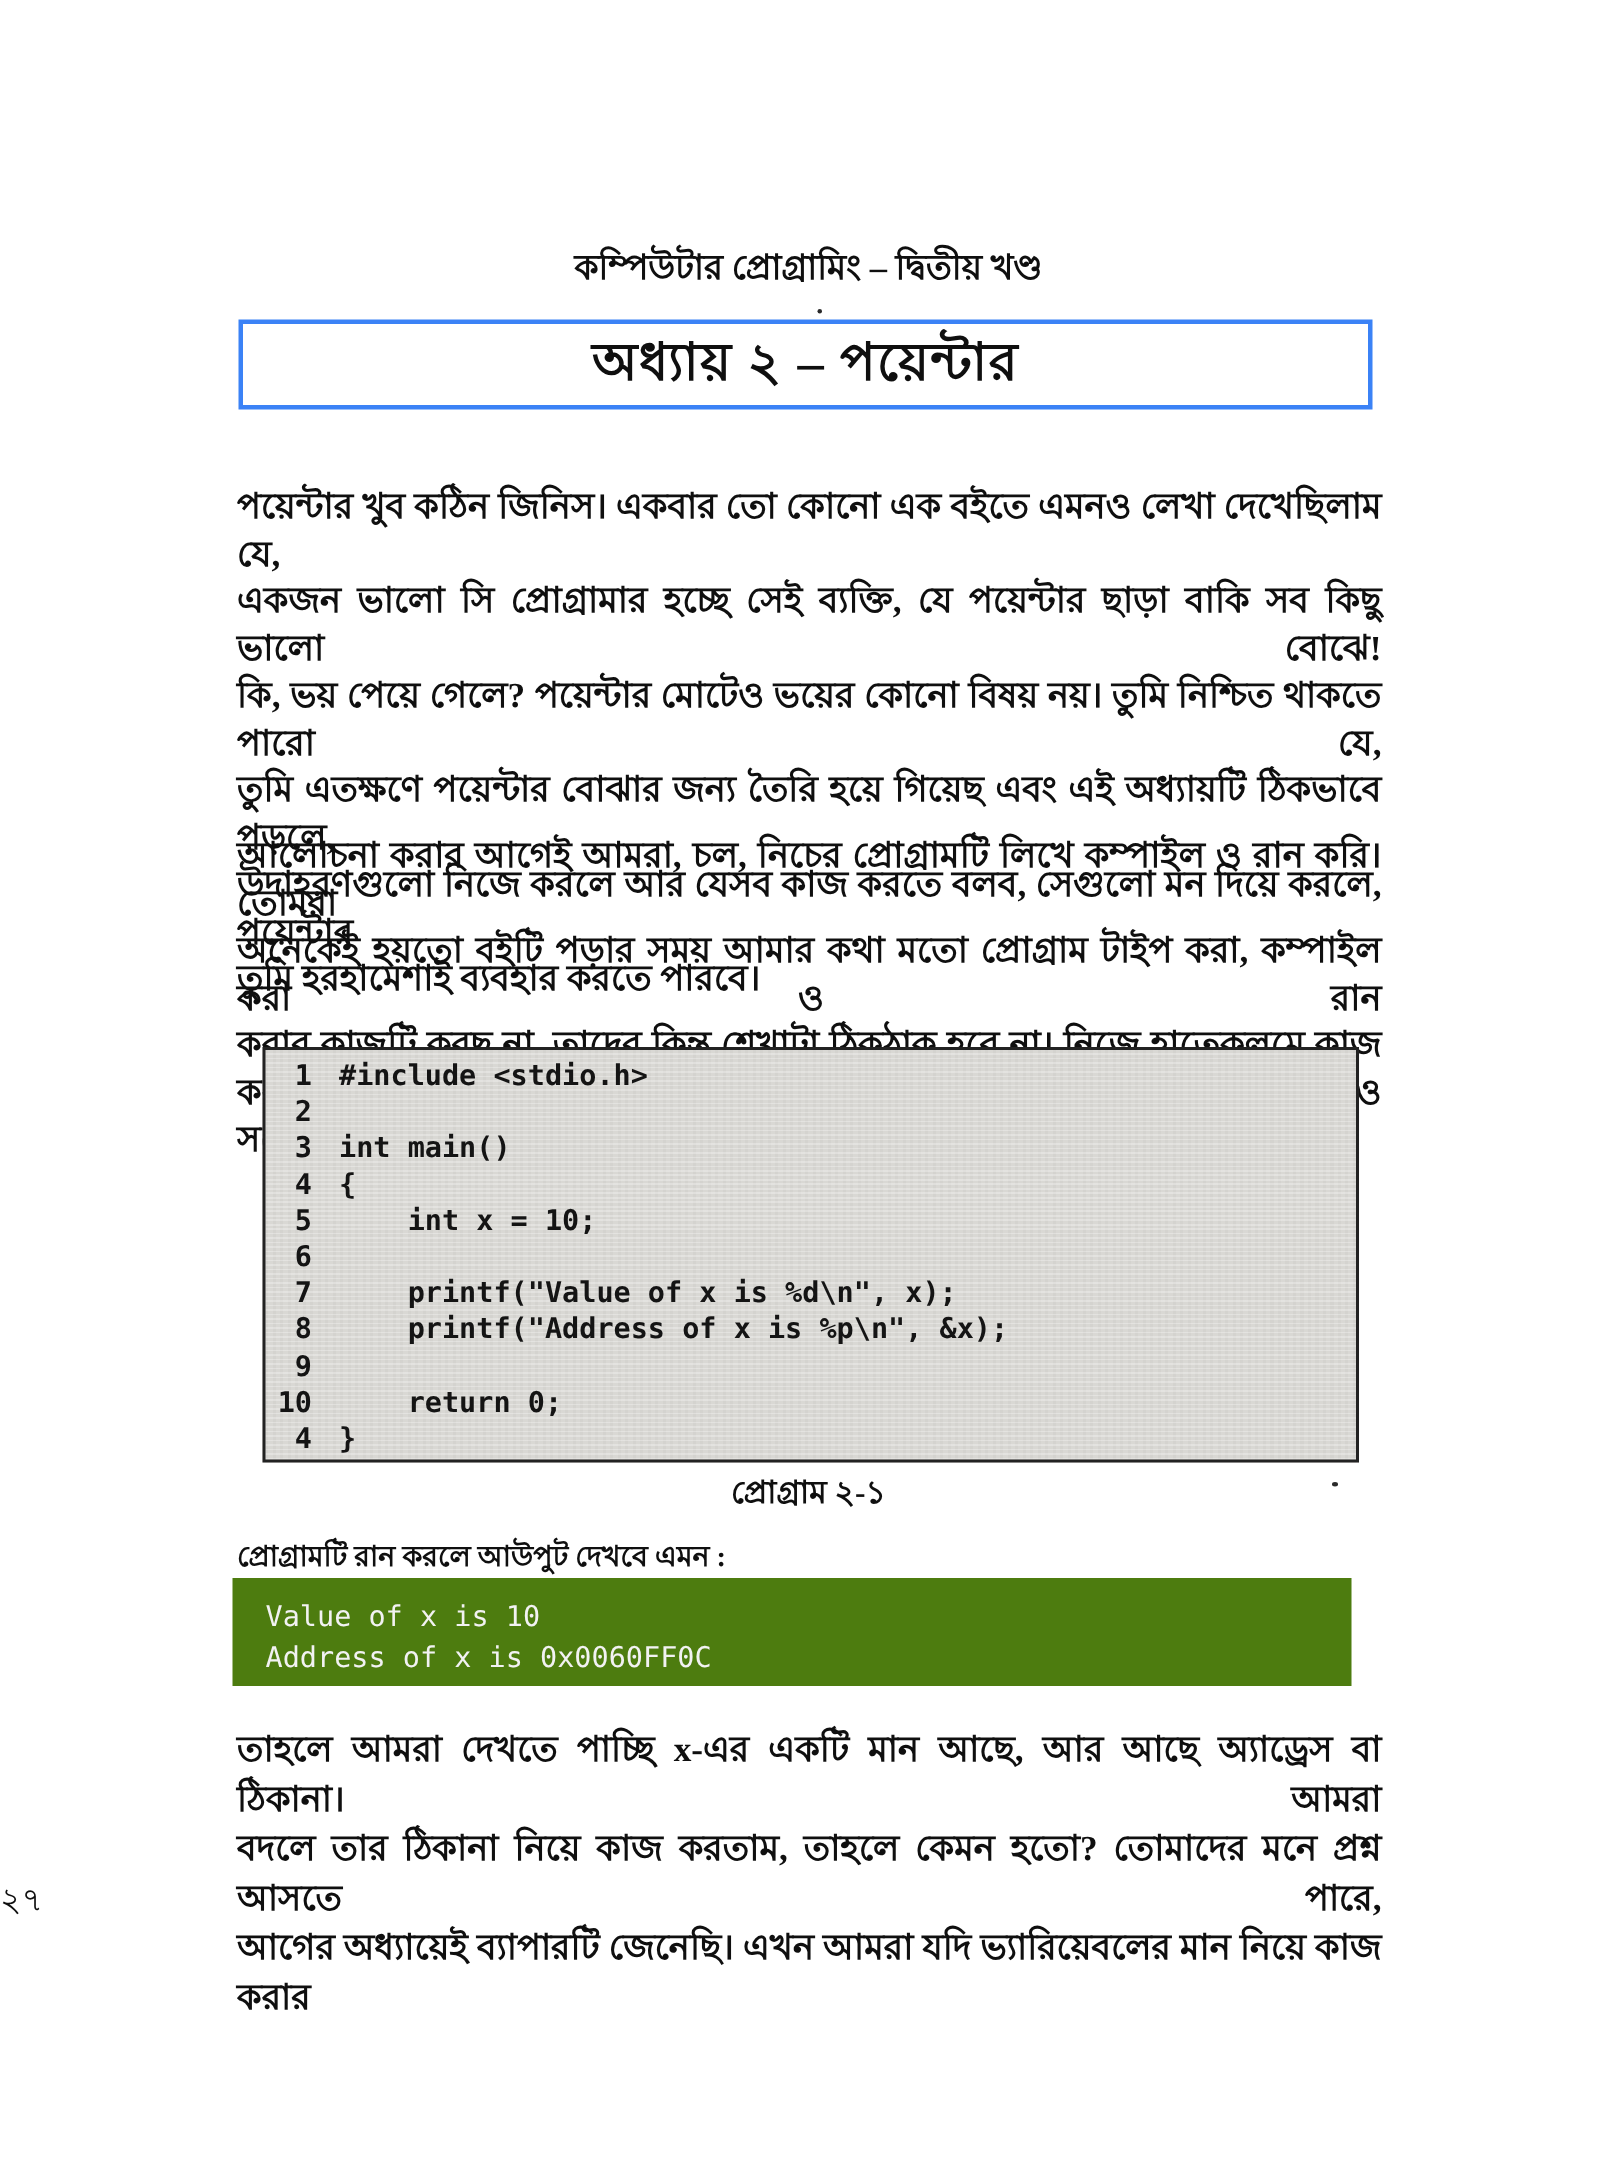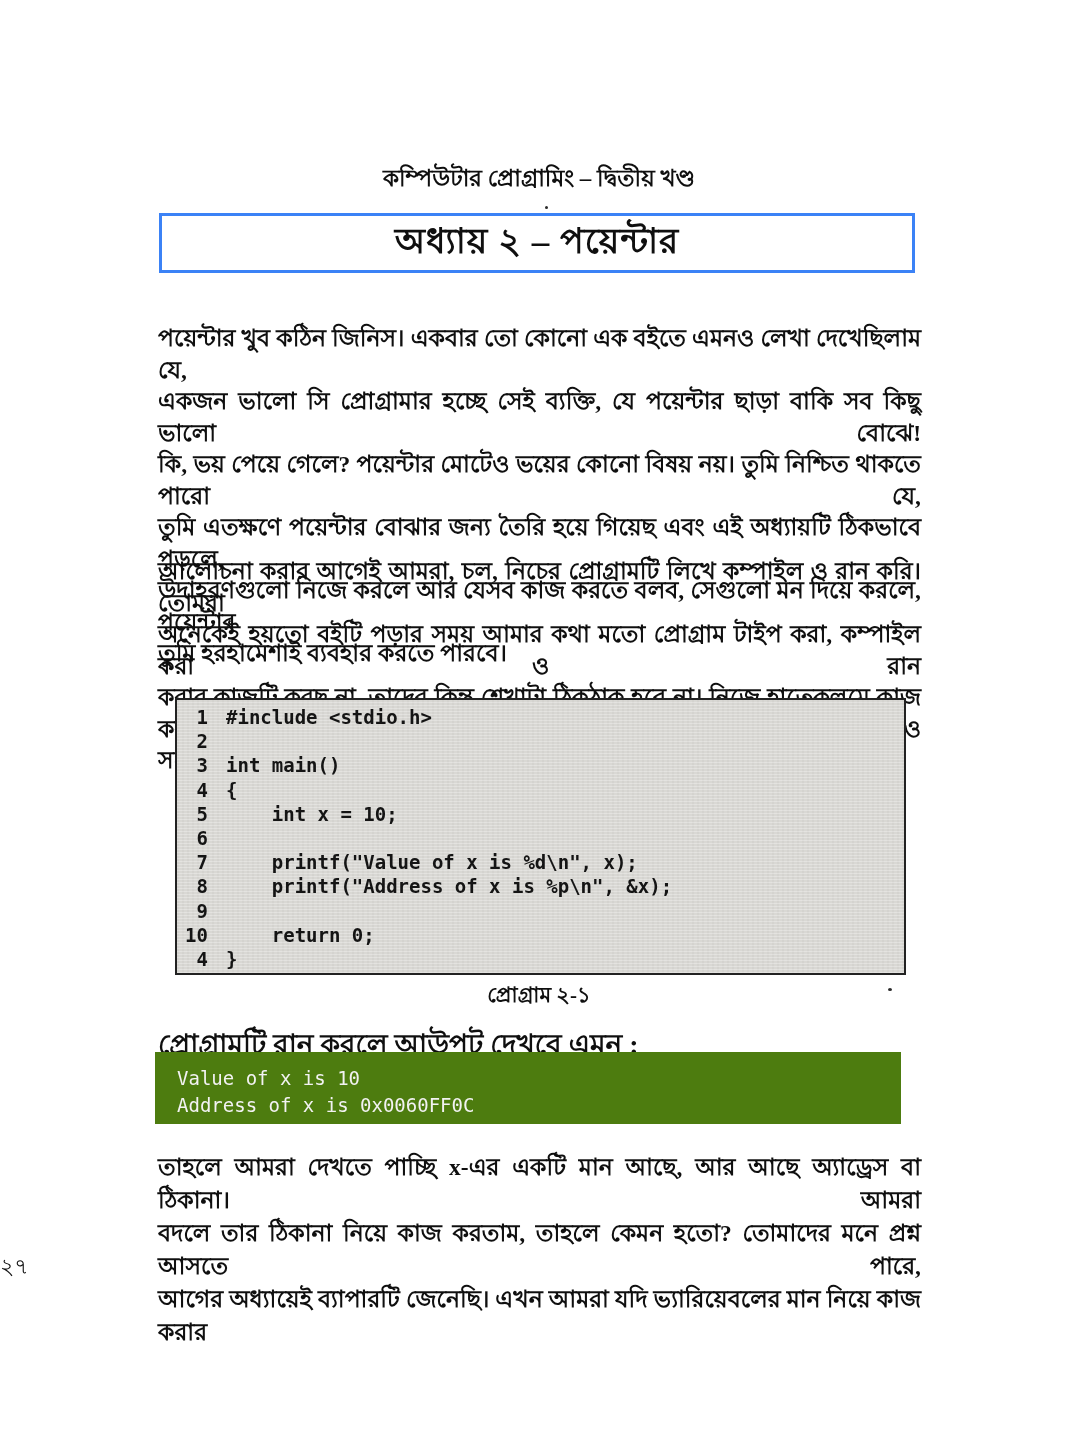--- a/index.html
+++ b/index.html
@@ -56,21 +56,21 @@
   .lineno{display:inline-block;width:26px;text-align:right;}
   .code-text{margin-left:18px;white-space:pre;}
   
   .listing-caption{
     position:absolute;top:979px;left:0;width:100%;
     text-align:center;font-size:21px;font-weight:bold;
   }
   
   .output-intro{
     position:absolute;top:1023px;left:158px;width:763px;
-    font-size:28px;font-weight:bold;
+    font-size:19px;font-weight:bold;
   }
   
   .terminal{
     position:absolute;top:1052px;left:155px;
     width:746px;height:72px;
     box-sizing:border-box;
     background:#4d7c0f;
     padding:13px 0 0 22px;
     font-family:"DejaVu Sans Mono",monospace;
     font-size:19px;color:#f2f2f2;

